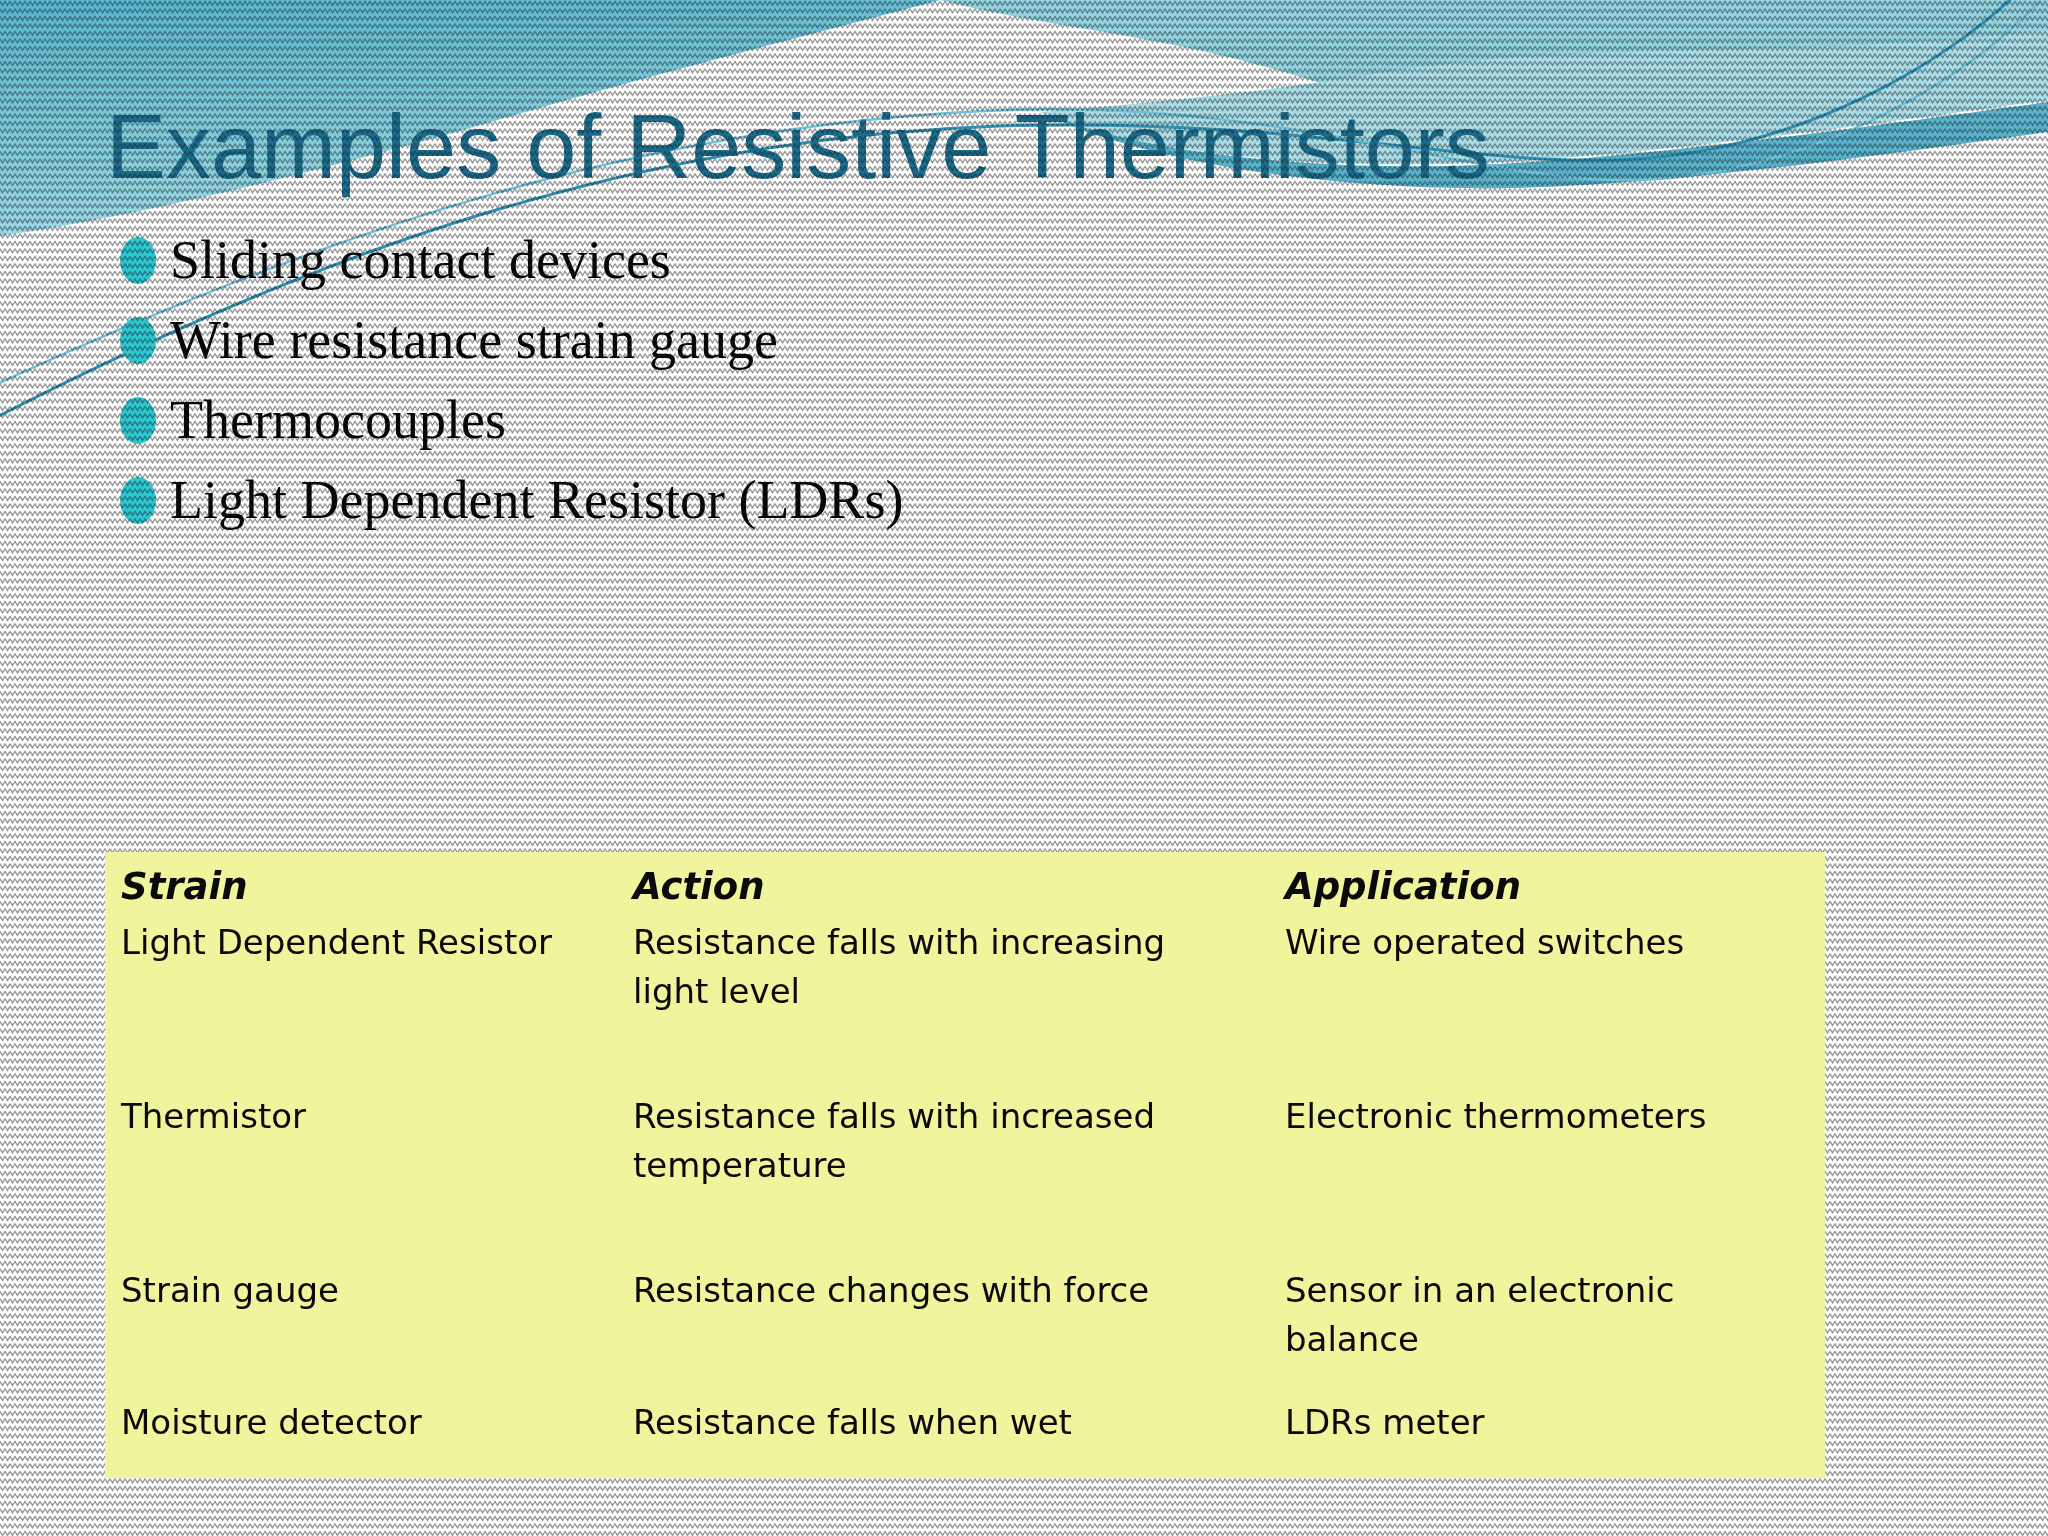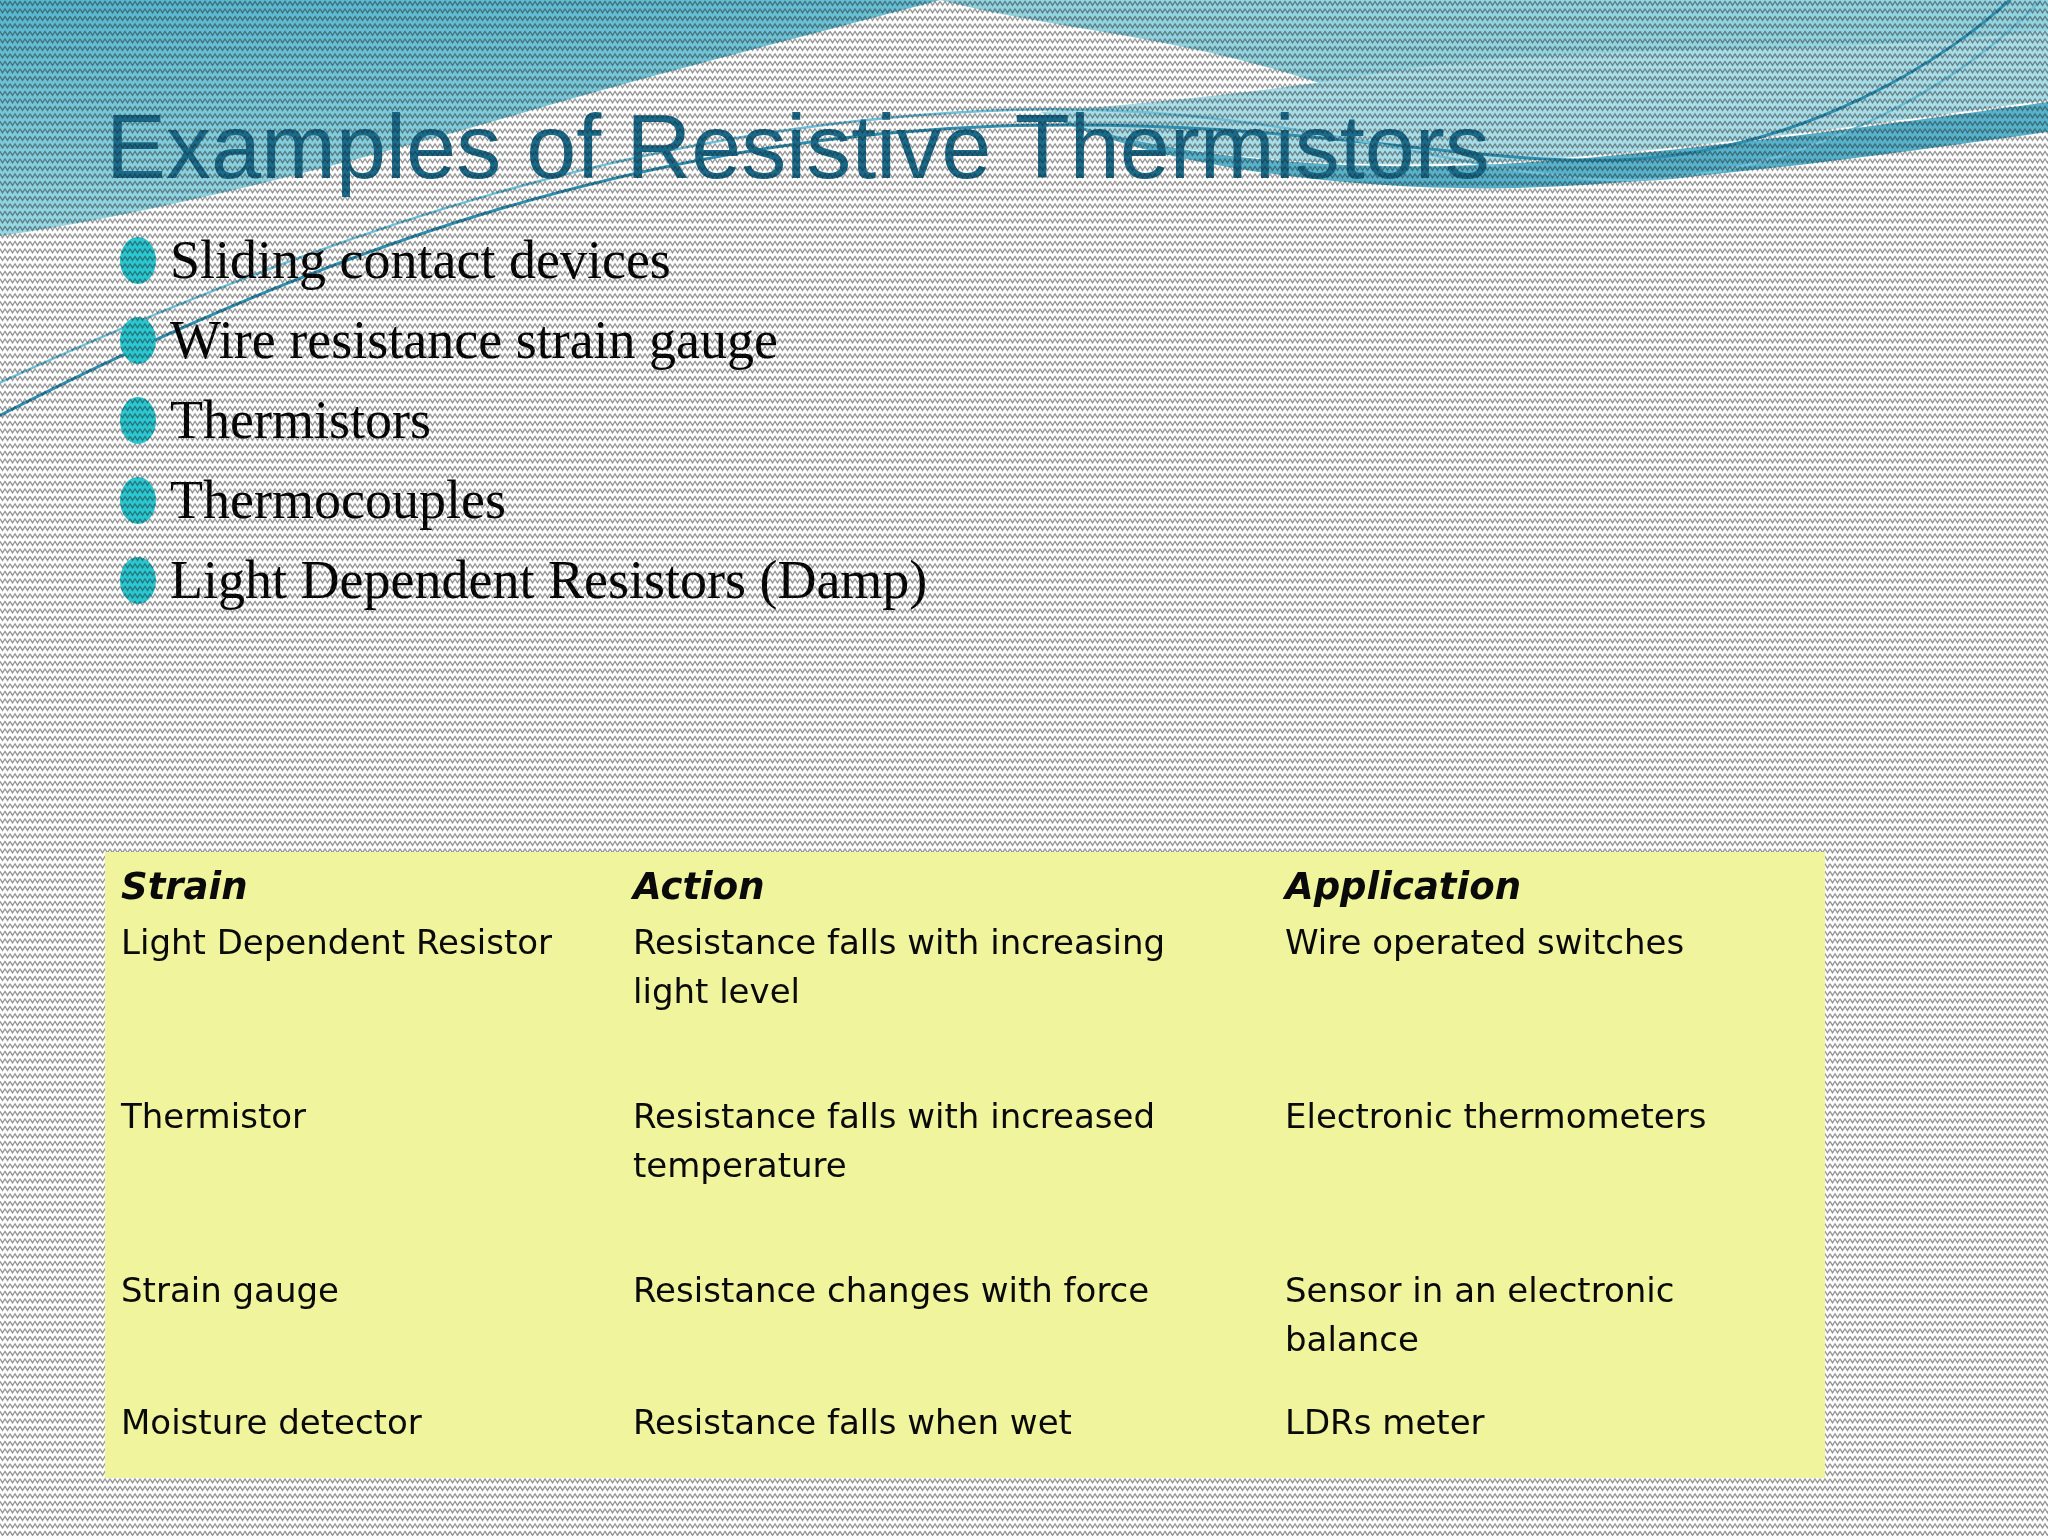--- a/index.html
+++ b/index.html
@@ -80,29 +80,25 @@
   <li>
     <span class="bullet-dot"></span>
     <span class="bullet-text">Sliding contact devices</span>
   </li>
   <li>
     <span class="bullet-dot"></span>
     <span class="bullet-text">Wire resistance strain gauge</span>
   </li>
   <li>
     <span class="bullet-dot"></span>
-    <span class="bullet-text">Thermistors</span>
-  </li>
-  <li>
-    <span class="bullet-dot"></span>
     <span class="bullet-text">Thermocouples</span>
   </li>
   <li>
     <span class="bullet-dot"></span>
-    <span class="bullet-text">Light Dependent Resistors (Damp)</span>
+    <span class="bullet-text">Light Dependent Resistor (LDRs)</span>
   </li>
 </ul>
 
 <svg id="zigzag-overlay" class="layer" viewBox="0 0 2048 1536" xmlns="http://www.w3.org/2000/svg" aria-hidden="true">
   <defs>
     <pattern id="zig" width="10" height="7.5" patternUnits="userSpaceOnUse">
       <path d="M0,1.4 L2.5,5.4 L5,1.4 L7.5,5.4 L10,1.4" fill="none" stroke="#1a1a1a" stroke-width="1.35"></path>
     </pattern>
   </defs>
   <rect width="2048" height="1536" fill="url(#zig)" opacity="0.5"></rect>

